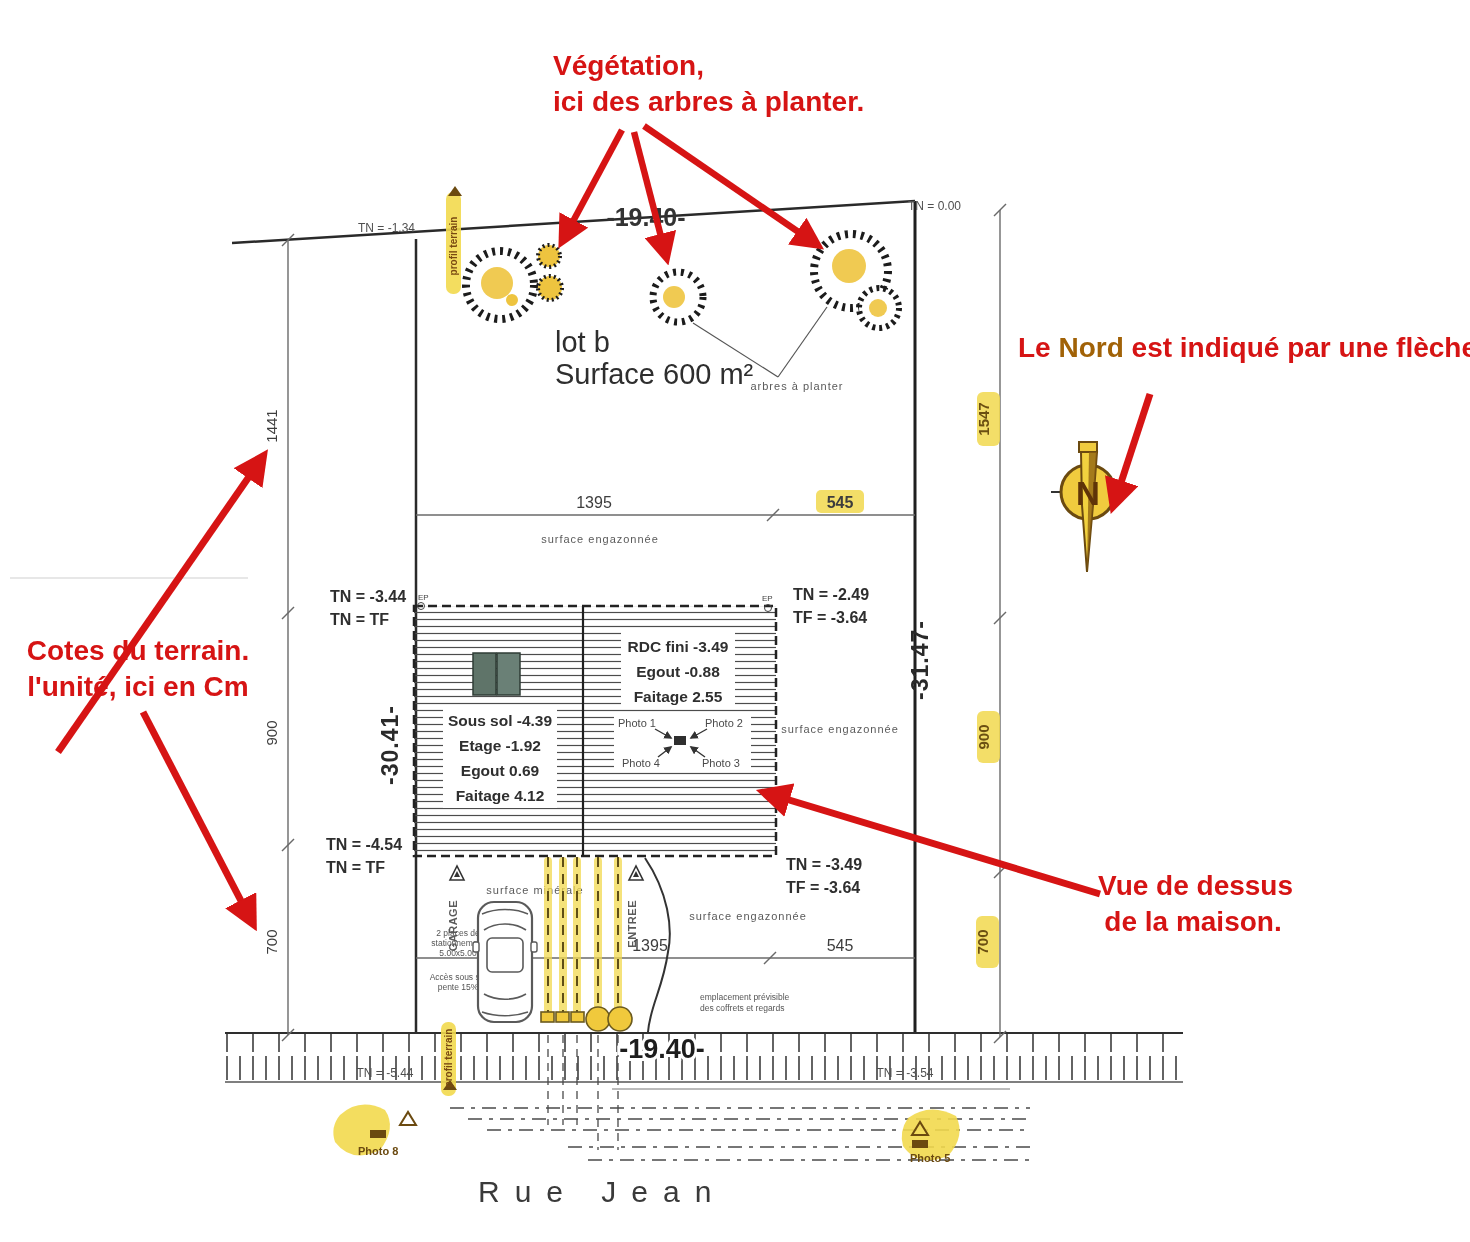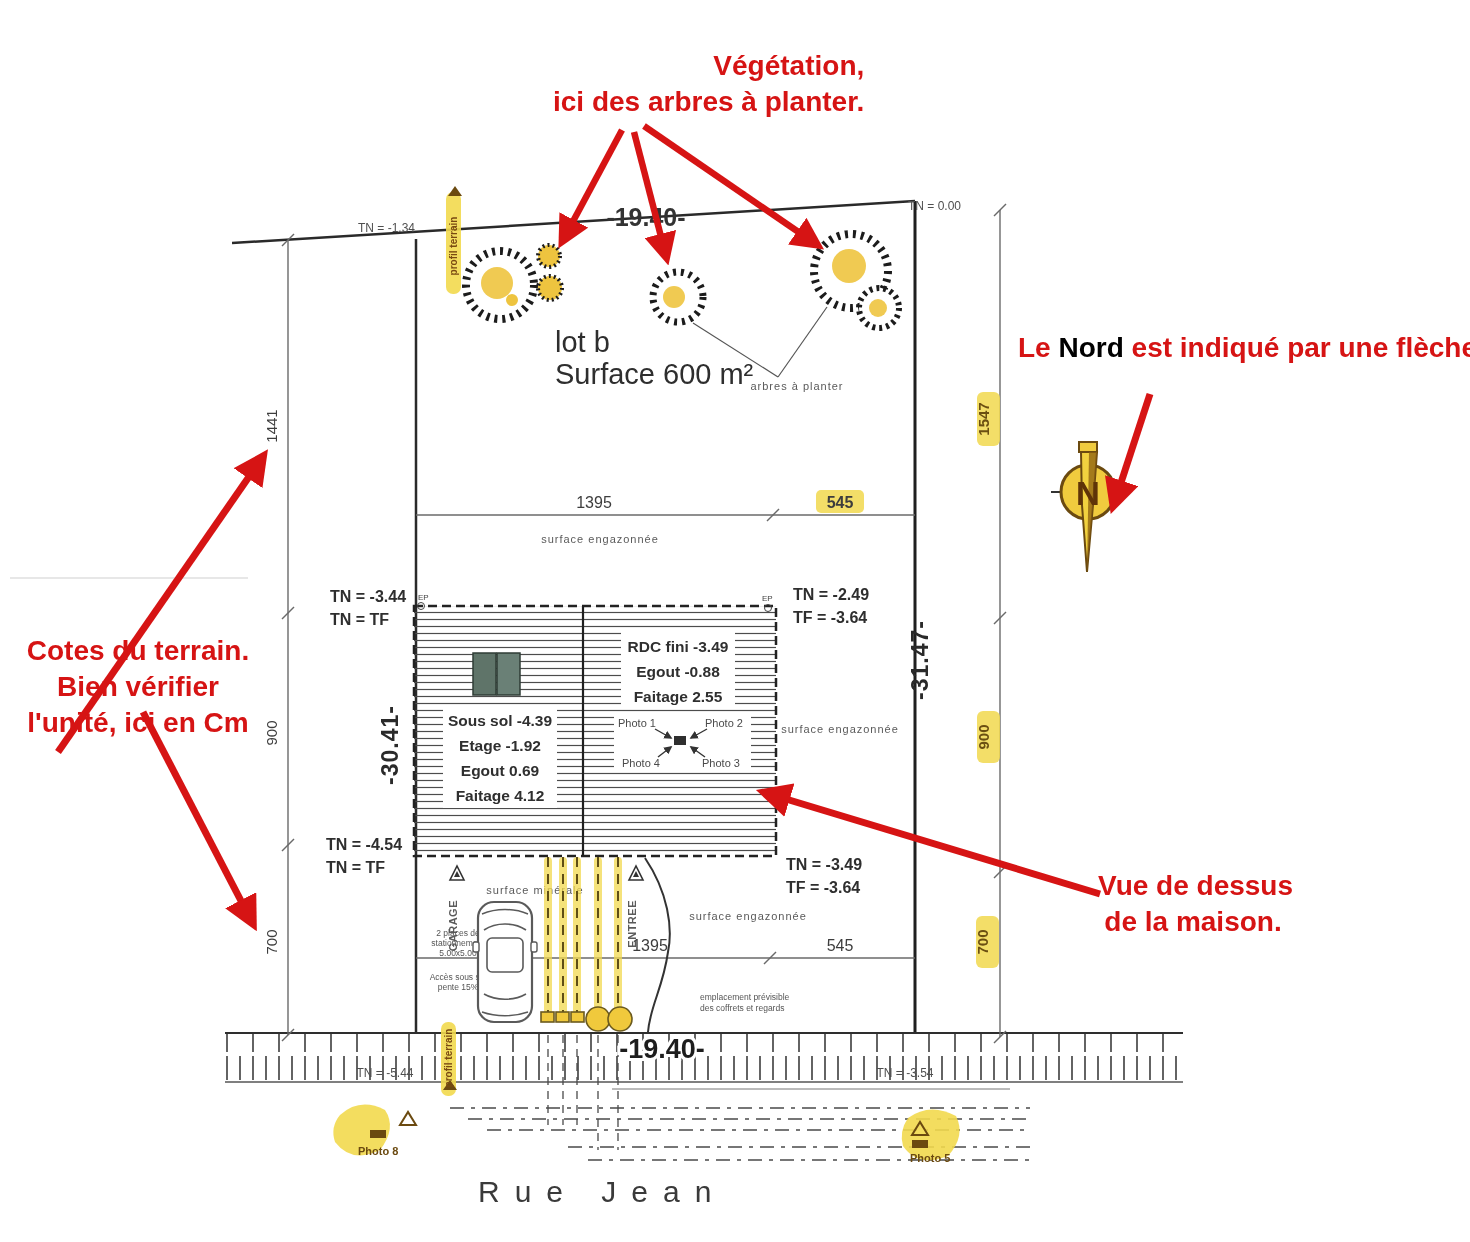--- a/index.html
+++ b/index.html
@@ -1,21 +1,21 @@
 <!DOCTYPE html>
 <html><head>
 <meta charset="utf-8">
 <style>
   html,body{margin:0;padding:0;background:#fff;}
   .canvas{position:relative;width:1470px;height:1242px;background:#ffffff;overflow:hidden;
           font-family:"Liberation Sans",sans-serif;}
   .canvas svg{position:absolute;left:0;top:0;}
   .note{position:absolute;color:#d61414;font-weight:bold;font-size:28px;line-height:36px;
-        font-family:"Liberation Sans",sans-serif;white-space:nowrap;text-align:right;}
-  .note .black{color:#000000;}
+        font-family:"Liberation Sans",sans-serif;white-space:nowrap;}
+  .note .black{color:#a16207;}
   .center{text-align:center;}
   
   text{font-family:"Liberation Sans",sans-serif;}
   .tn{font-size:16px;fill:#2e2e2e;font-weight:600;}
   .tn-sm{font-size:12px;fill:#4f4f4f;}
   .dim-big{font-size:25px;fill:#333;font-weight:600;}
   .dim-big-b{font-size:27px;fill:#1d1d1d;font-weight:700;paint-order:stroke;stroke:#ffffff;stroke-width:6px;}
   .dim{font-size:16px;fill:#3d3d3d;}
   .dim-rot{font-size:15px;fill:#3d3d3d;}
   .dim-rot-y{font-size:15px;fill:#6b4f12;font-weight:700;}
@@ -321,21 +321,20 @@
   <div>Végétation,</div>
   <div>ici des arbres à planter.</div>
 </div>
 
 <div class="note center" style="left:1018px;top:330px;width:440px;">
   <div><span>Le </span><span class="black">Nord</span><span> est indiqué par une flèche.</span></div>
 </div>
 
 <div class="note center" style="left:18px;top:633px;width:240px;">
   <div>Cotes du terrain.</div>
-  <div>Bien vérifier</div>
   <div>l'unité, ici en Cm</div>
 </div>
 
 <div class="note center" style="left:1098px;top:868px;width:190px;">
   <div>Vue de dessus</div>
   <div>de la maison.</div>
 </div>
 
 </div>
 

